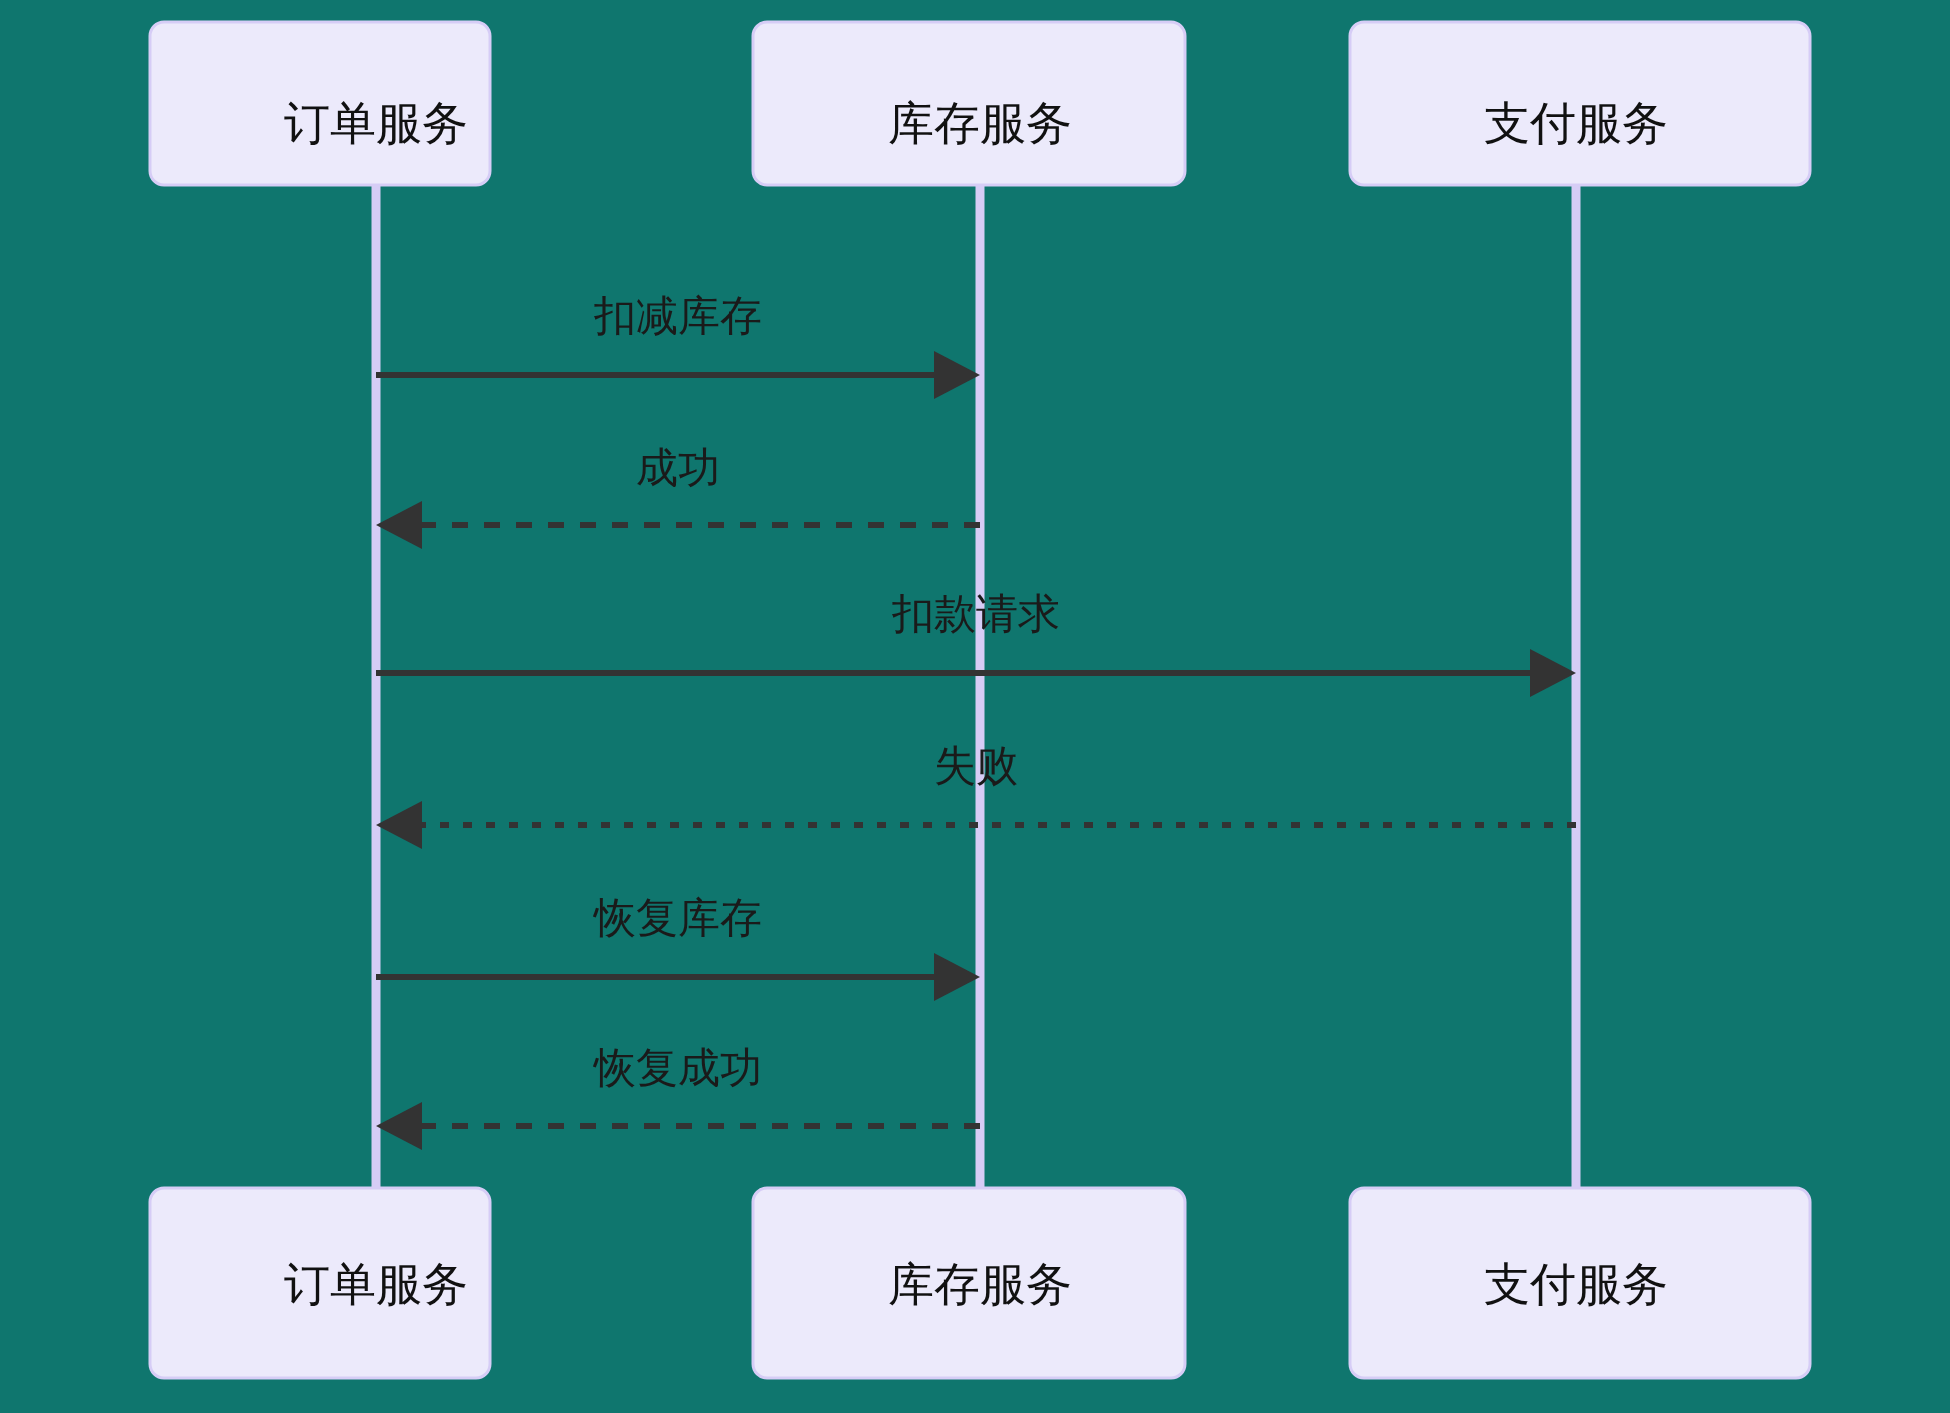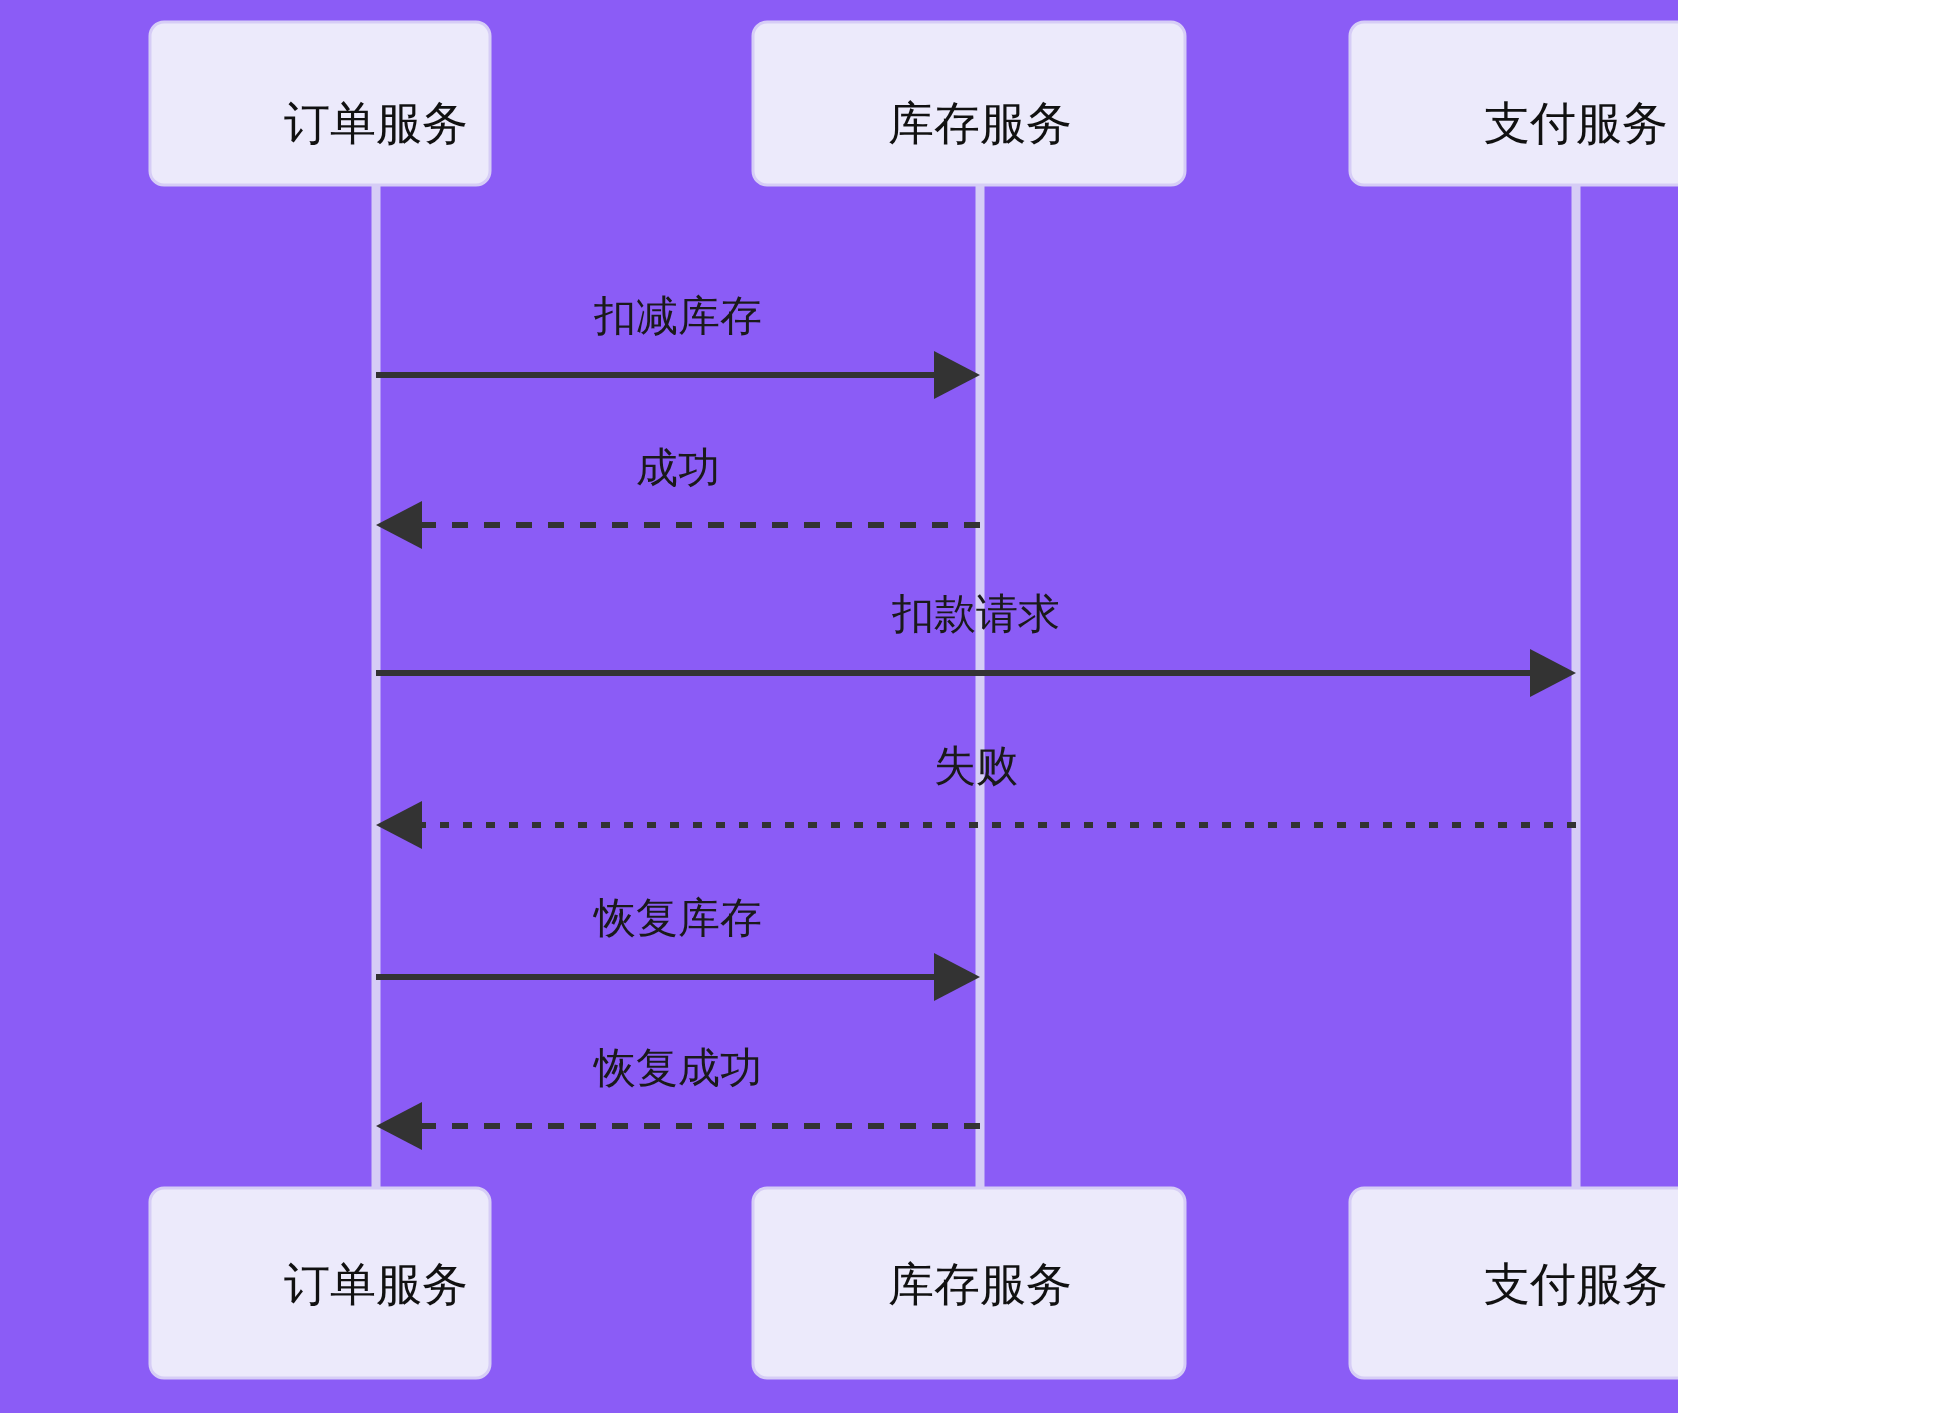--- a/index.html
+++ b/index.html
@@ -5,23 +5,23 @@
   html, body {
     margin: 0;
     padding: 0;
     background: #ffffff;
   }
   body {
     font-family: "Liberation Sans", "DejaVu Sans", sans-serif;
   }
   #diagram-root {
     position: relative;
-    width: 1678px;
+    width: 1950px;
     height: 1413px;
-    background: #8b5cf6;
+    background: #0f766e;
     overflow: hidden;
   }
   svg.seq-canvas {
     position: absolute;
     top: 0;
     left: 0;
     width: 1950px;
     height: 1413px;
     display: block;
   }

